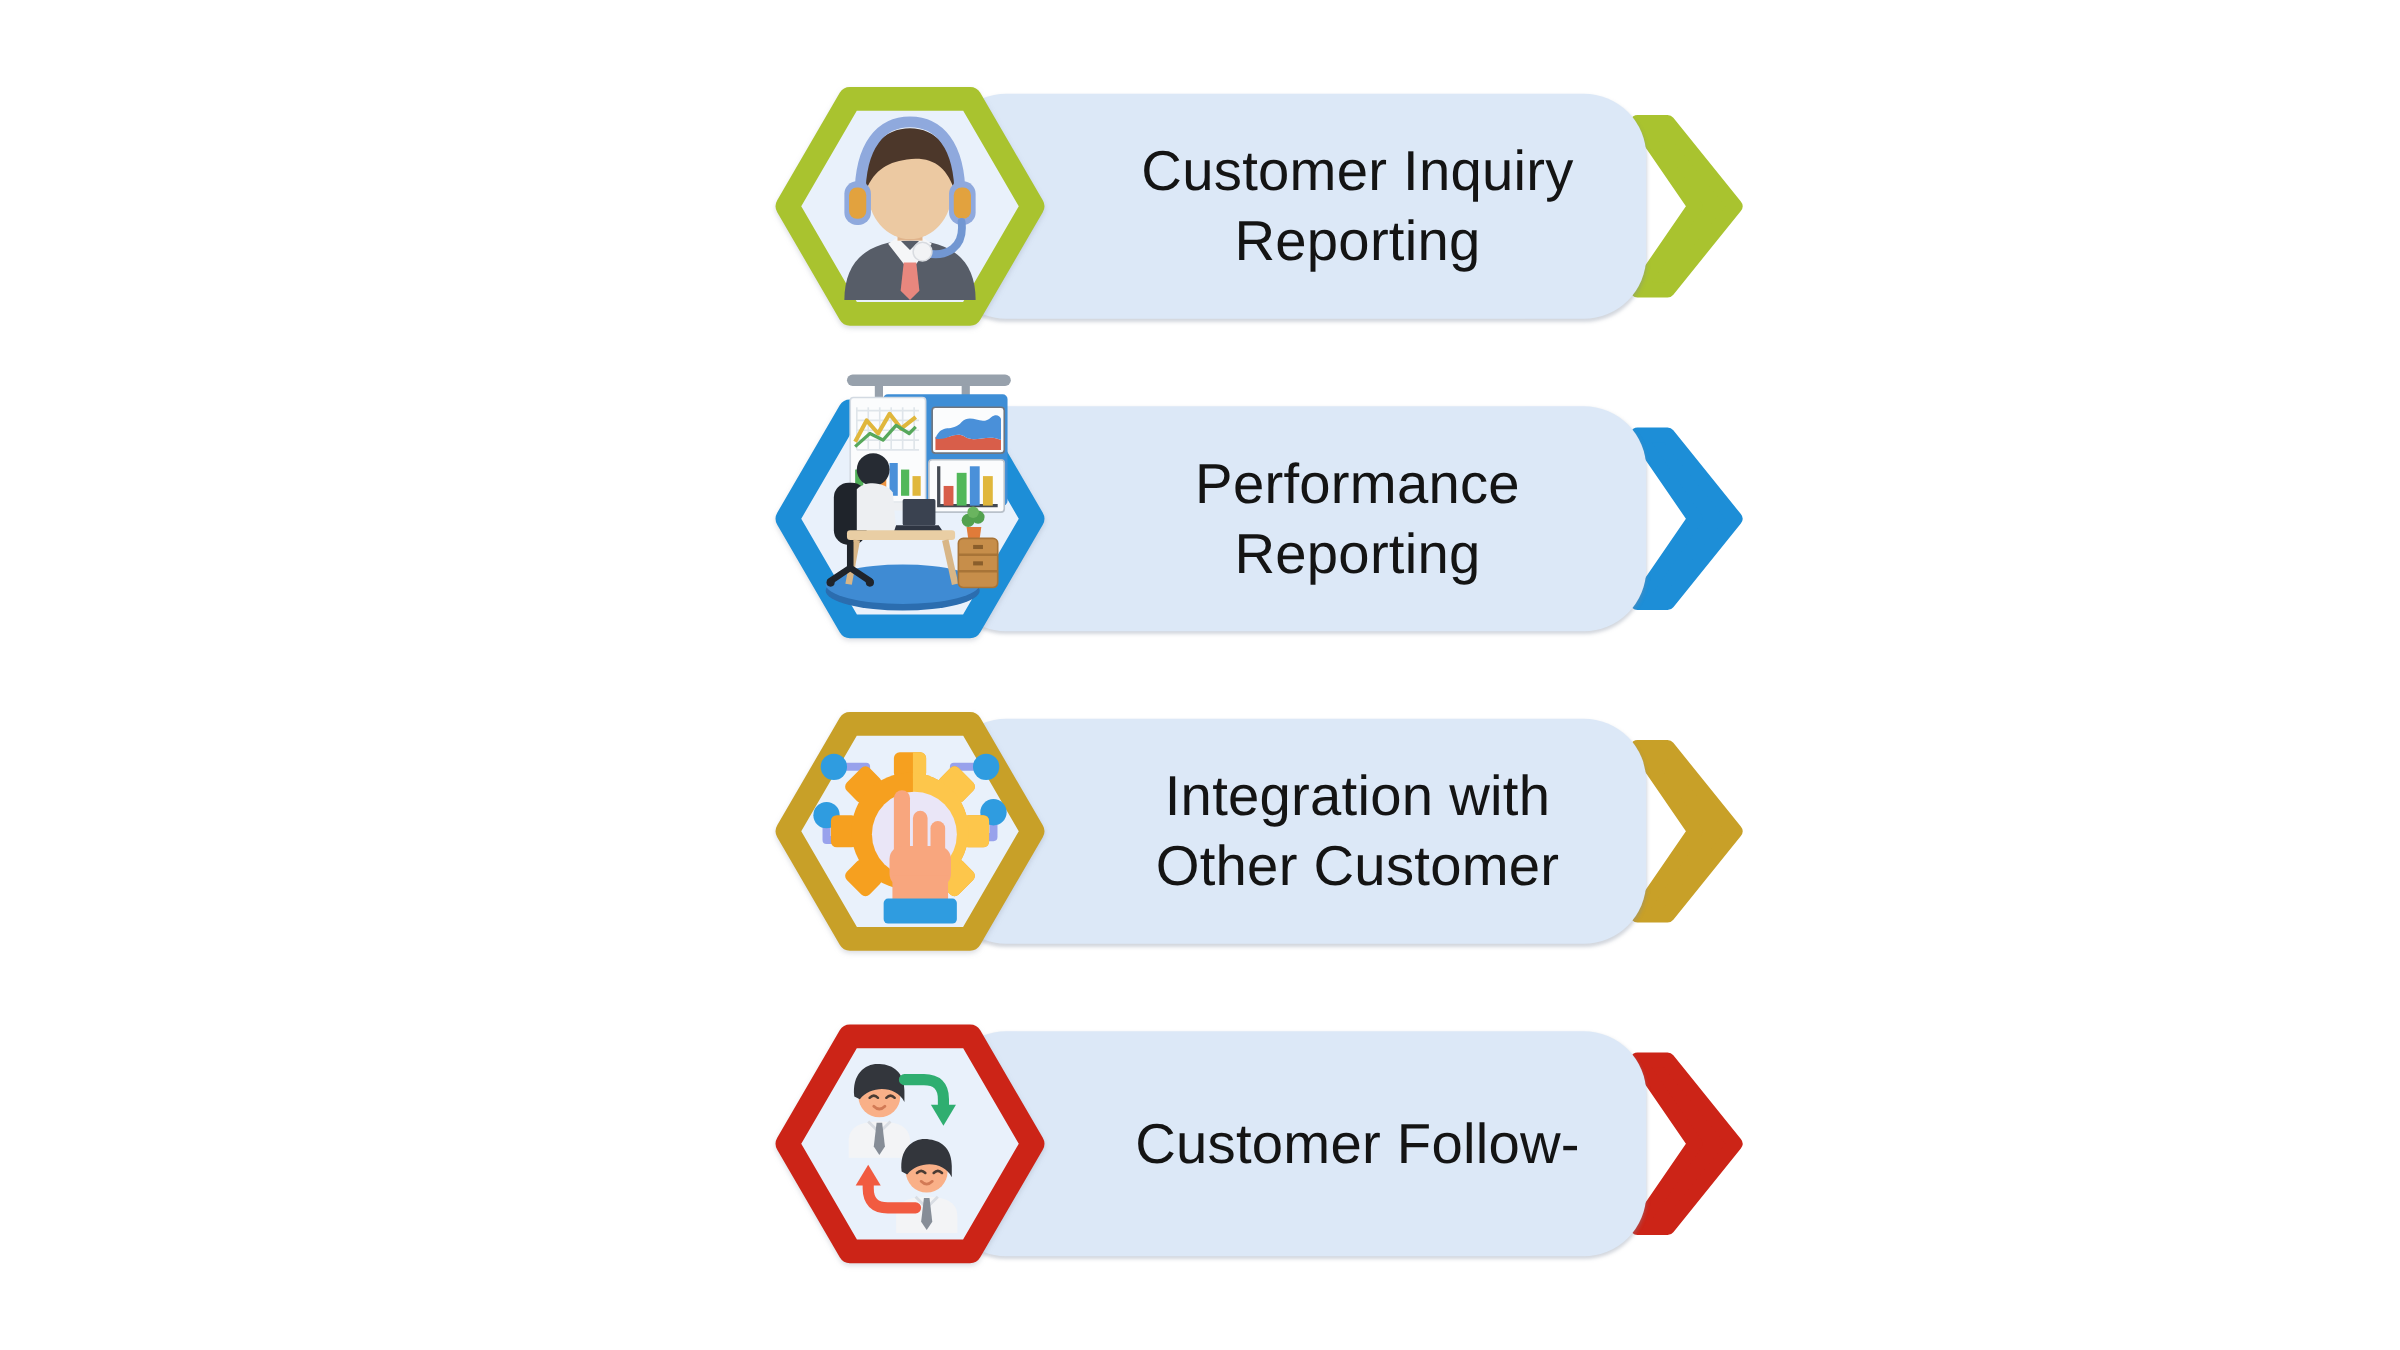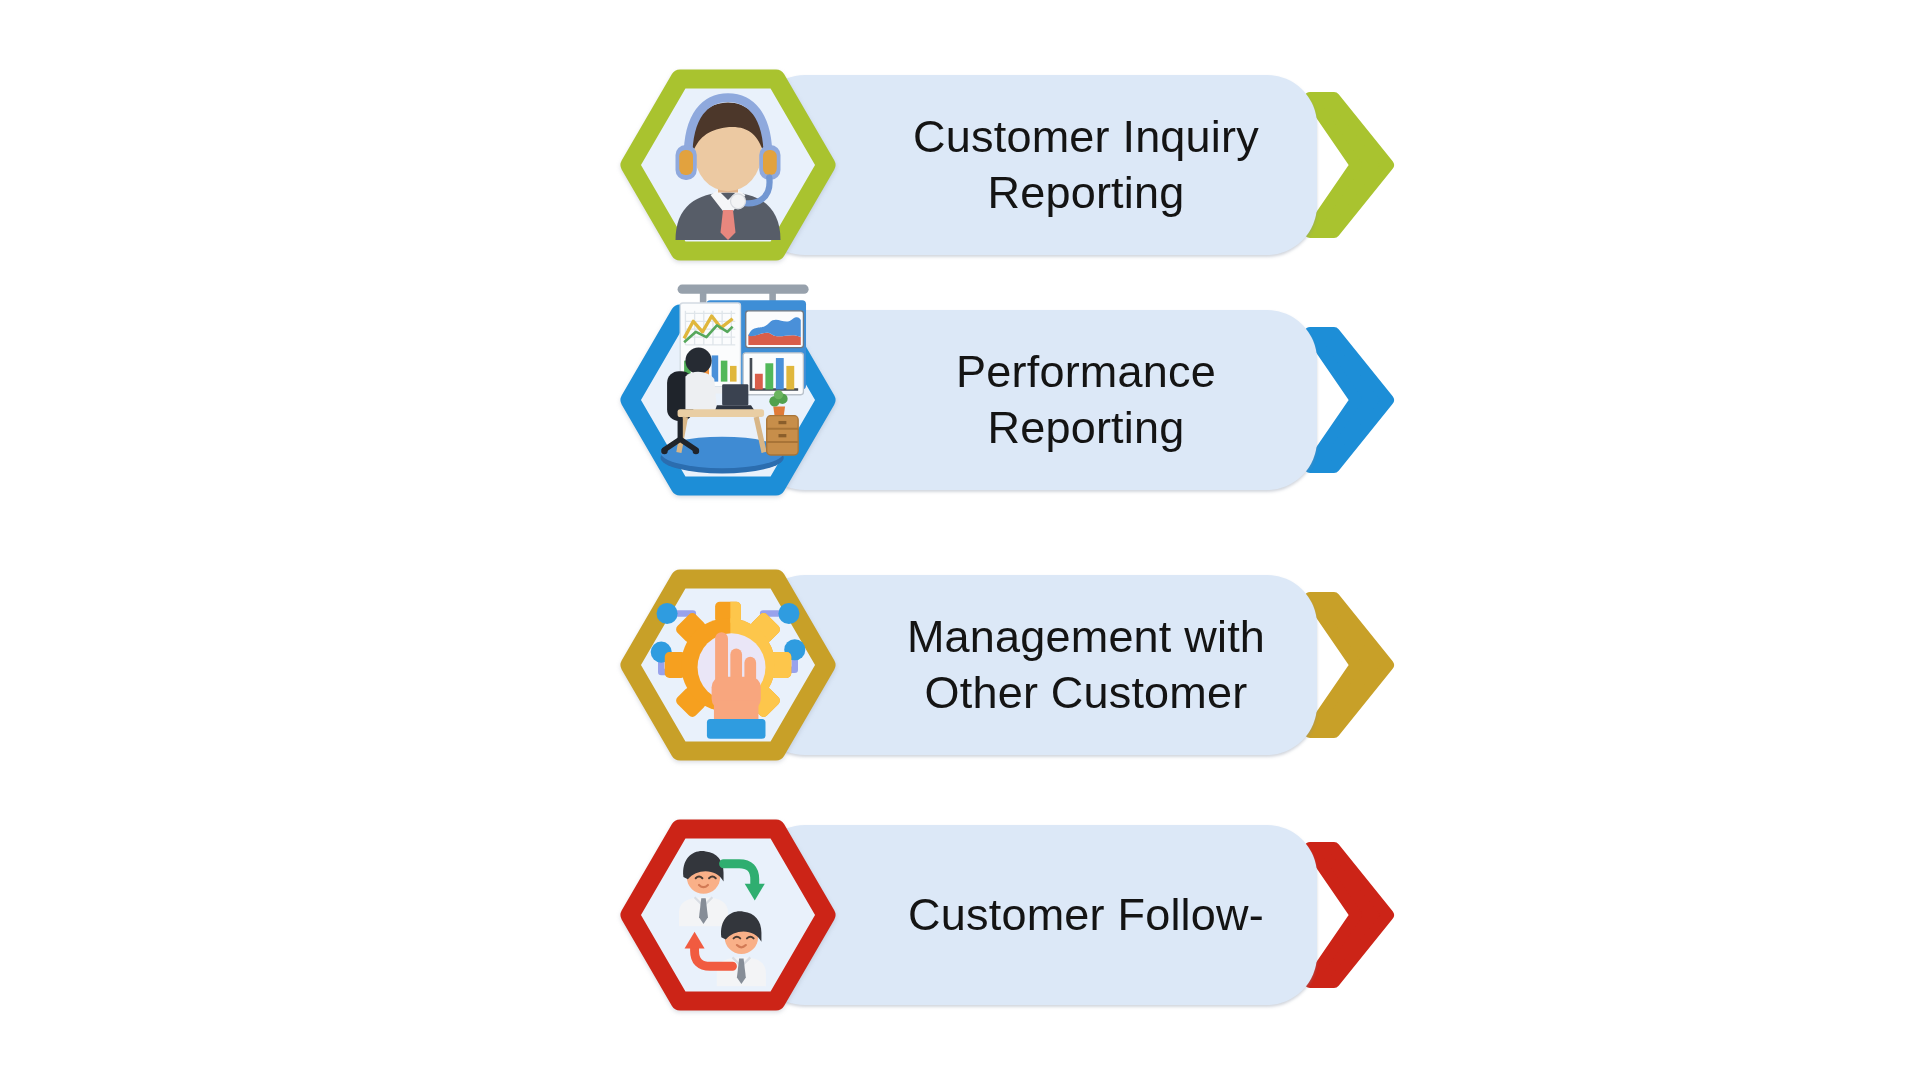--- a/index.html
+++ b/index.html
@@ -2,21 +2,21 @@
 <html><head>
 <meta charset="utf-8">
 <style>
   html,body{margin:0;padding:0;background:#ffffff;}
   .canvas{
     position:relative;width:1920px;height:1080px;overflow:hidden;
     background:var(--bg,#fff);
     font-family:"Liberation Sans",sans-serif;
   }
   .row{position:absolute;left:0;width:1564px;height:180px;}
-  #row1{top:75px}#row2{top:310px}#row3{top:575px}#row4{top:825px}
+  #row1{top:75px}#row2{top:325px}#row3{top:575px}#row4{top:825px}
 
   .chevron{position:absolute;left:1300px;top:15px;width:96px;height:150px;z-index:0;overflow:visible;}
   .chevron polygon{fill:var(--accent);stroke:var(--accent);stroke-width:12;stroke-linejoin:round;}
 
   .pill{
     position:absolute;left:755px;top:0;width:562px;height:180px;
     border-radius:50px;background:var(--pillfill,#dce8f7);z-index:1;
     display:flex;flex-direction:column;align-items:center;justify-content:center;
     padding-left:100px;box-sizing:border-box;
     box-shadow:0 2px 3px rgba(125,137,158,0.35);
@@ -145,21 +145,21 @@
         <rect x="107" y="116" width="6" height="2.5" fill="#8a5e2b"></rect>
       </svg>
     </div>
   </section>
 
   <section class="row" id="row3" style="--accent: #c8a028;">
     <svg class="chevron" viewBox="0 0 96 150">
       <polygon points="10,8 34,8 88,75 34,142 10,142 56,75"></polygon>
     </svg>
     <div class="pill">
-      <div class="title-line">Management with</div>
+      <div class="title-line">Integration with</div>
       <div class="title-line">Other Customer</div>
     </div>
     <div class="hexwrap">
       <svg class="hex" viewBox="0 0 216 200">
         <path d="M10,100 L60,14 L156,14 L206,100 L156,186 L60,186 Z"></path>
       </svg>
       <svg class="icon" style="left:26px;top:18px" width="164" height="164" viewBox="0 0 140 140">
         <defs>
           <clipPath id="cp-right-half">
               <rect x="72" y="0" width="68" height="140"></rect>

